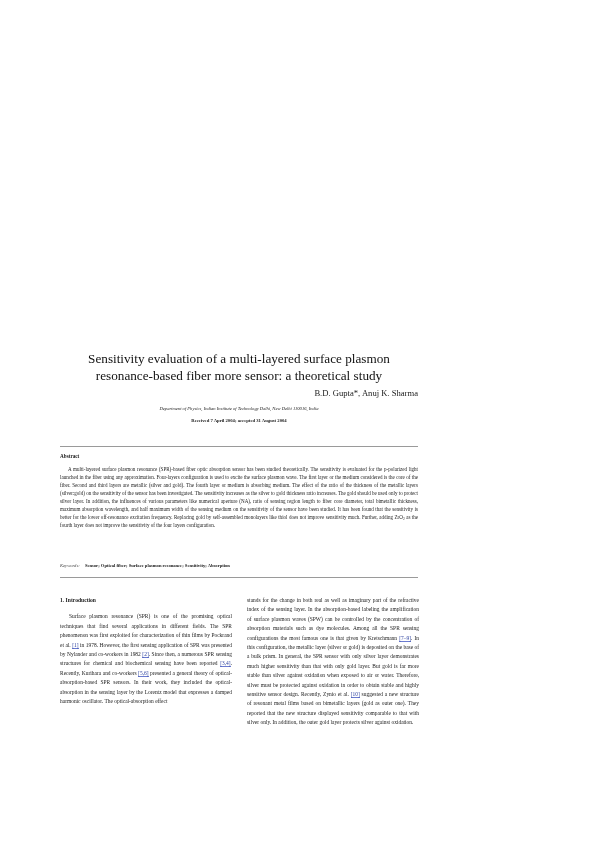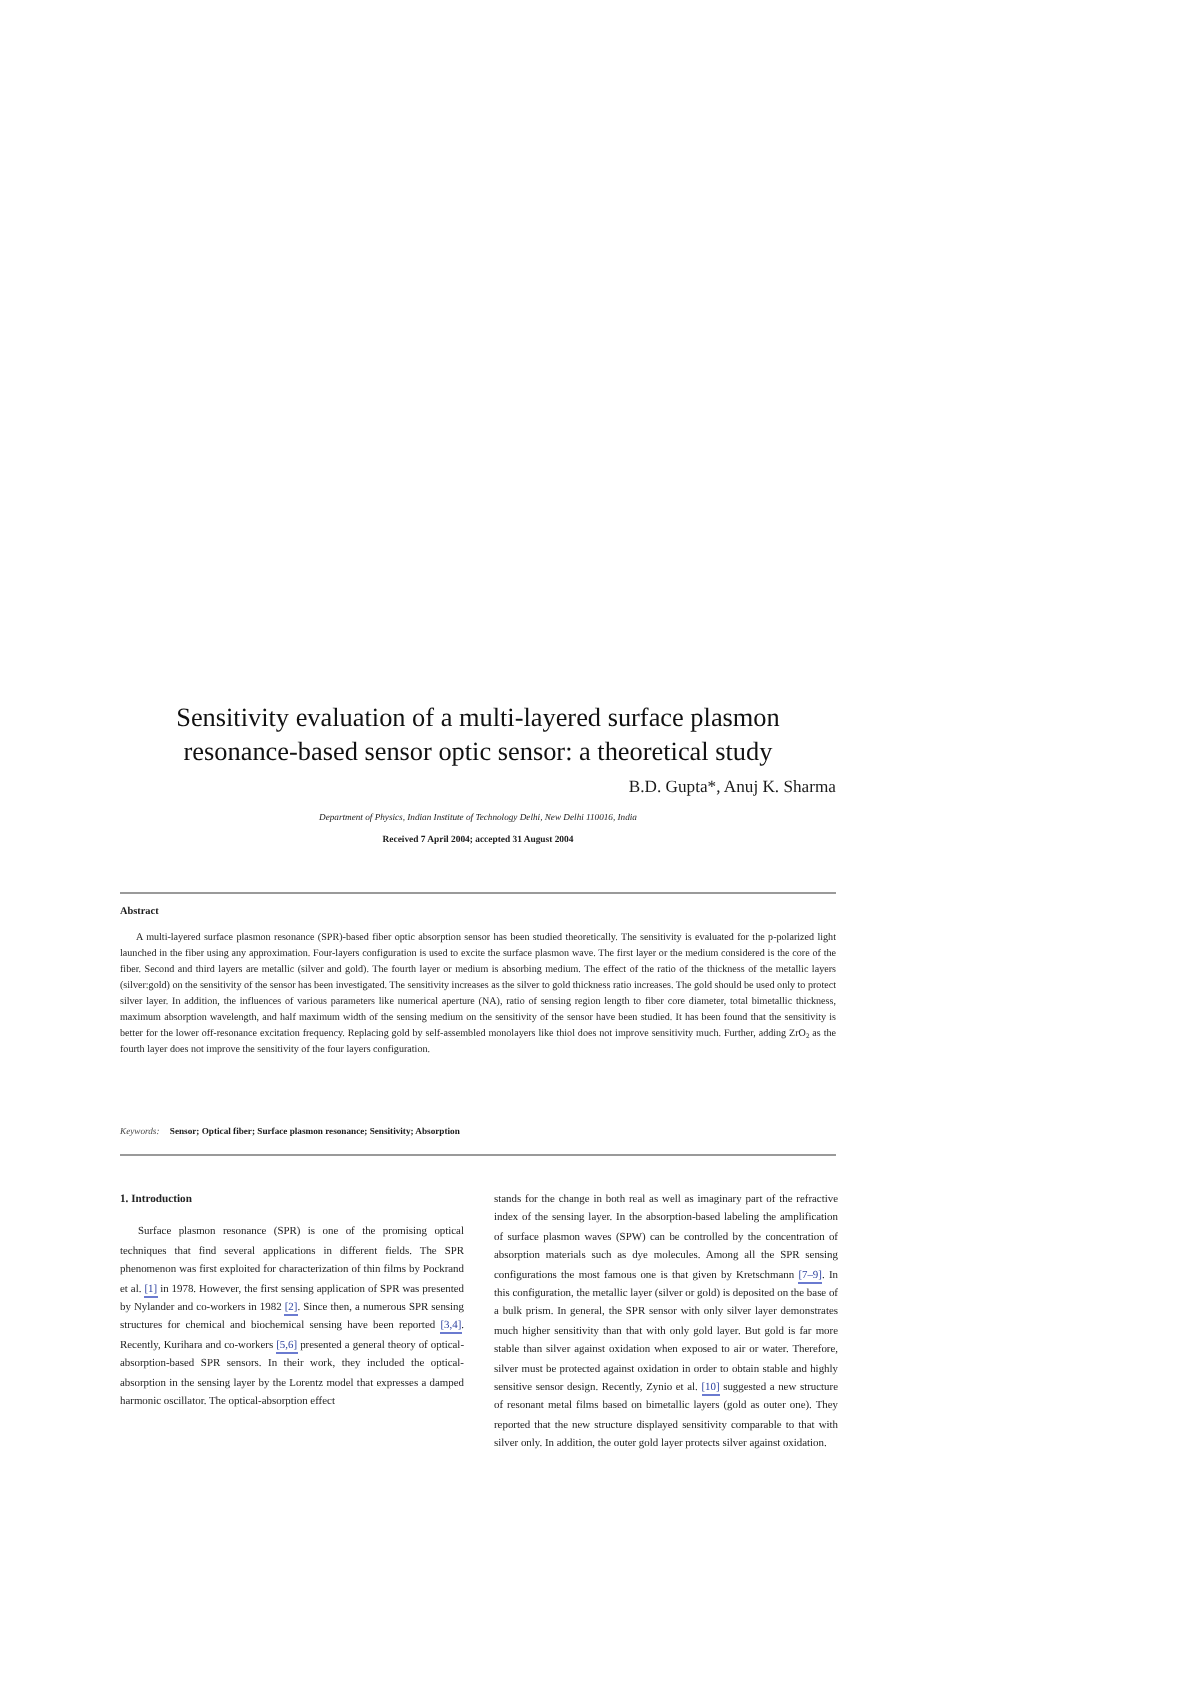--- a/index.html
+++ b/index.html
@@ -51,21 +51,21 @@
   .cite { color: #2a3f9e; border-bottom: 0.5px solid #6b7bd0; }
   sub { font-size: 70%; vertical-align: -1px; line-height: 0; }
 </style>
 </head>
 <body>
 
 <div class="page">
 
   <div class="title">
     <span>Sensitivity evaluation of a multi-layered surface plasmon</span><br>
-    <span>resonance-based sensor optic sensor: a theoretical study</span>
+    <span>resonance-based fiber more sensor: a theoretical study</span>
   </div>
 
   <div class="authors">B.D. Gupta*, Anuj K. Sharma</div>
   <div class="affil">Department of Physics, Indian Institute of Technology Delhi, New Delhi 110016, India</div>
   <div class="received">Received 7 April 2004; accepted 31 August 2004</div>
 
   <div class="rule top"></div>
 
   <div class="abstract-head">Abstract</div>
   <div class="abstract-body"><span>A multi-layered surface plasmon resonance (SPR)-based fiber optic absorption sensor has been studied theoretically. The sensitivity is evaluated for the p-polarized light launched in the fiber using any approximation. Four-layers configuration is used to excite the surface plasmon wave. The first layer or the medium considered is the core of the fiber. Second and third layers are metallic (silver and gold). The fourth layer or medium is absorbing medium. The effect of the ratio of the thickness of the metallic layers (silver:gold) on the sensitivity of the sensor has been investigated. The sensitivity increases as the silver to gold thickness ratio increases. The gold should be used only to protect silver layer. In addition, the influences of various parameters like numerical aperture (NA), ratio of sensing region length to fiber core diameter, total bimetallic thickness, maximum absorption wavelength, and half maximum width of the sensing medium on the sensitivity of the sensor have been studied. It has been found that the sensitivity is better for the lower off-resonance excitation frequency. Replacing gold by self-assembled monolayers like thiol does not improve sensitivity much. Further, adding ZrO</span><sub>2</sub><span> as the fourth layer does not improve the sensitivity of the four layers configuration.</span></div>

